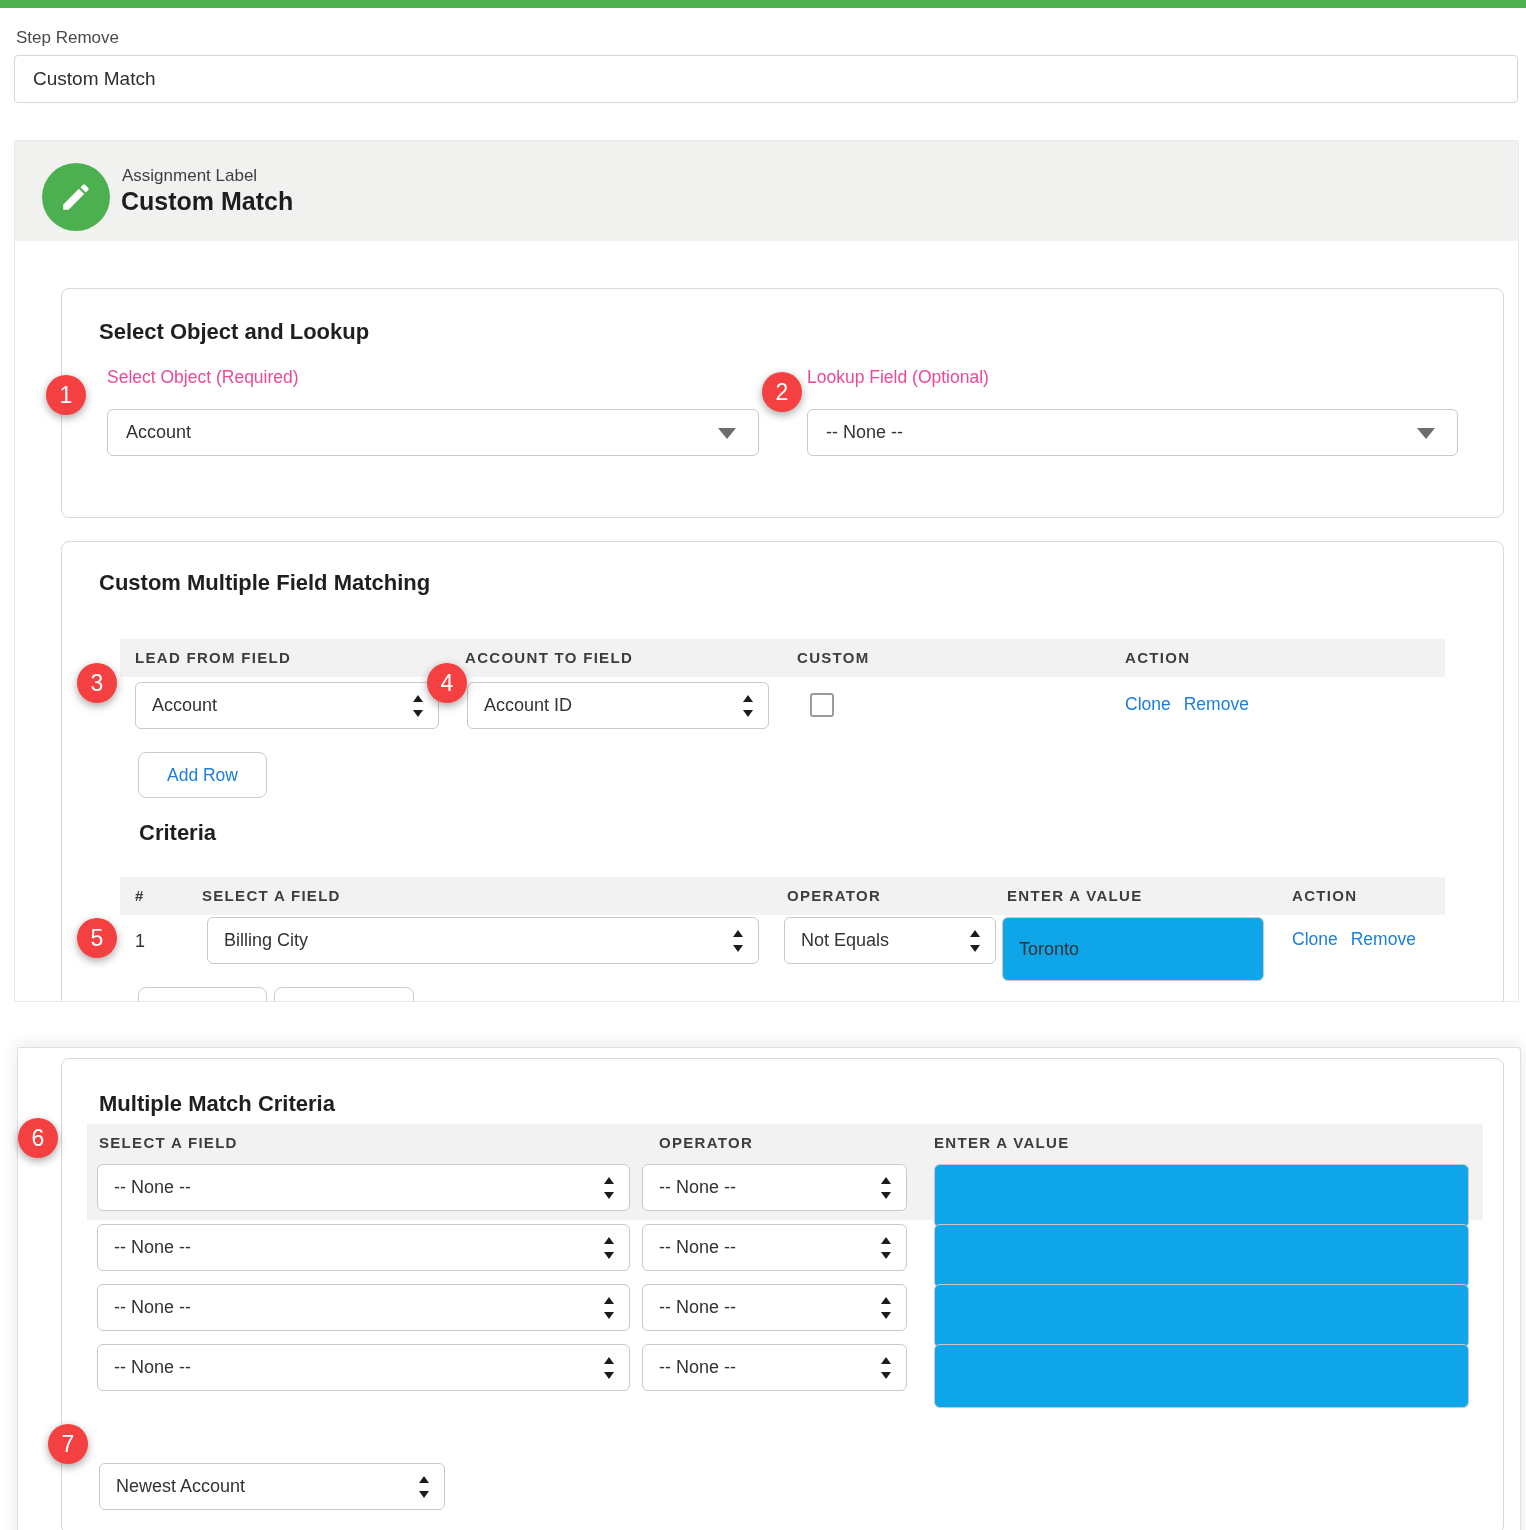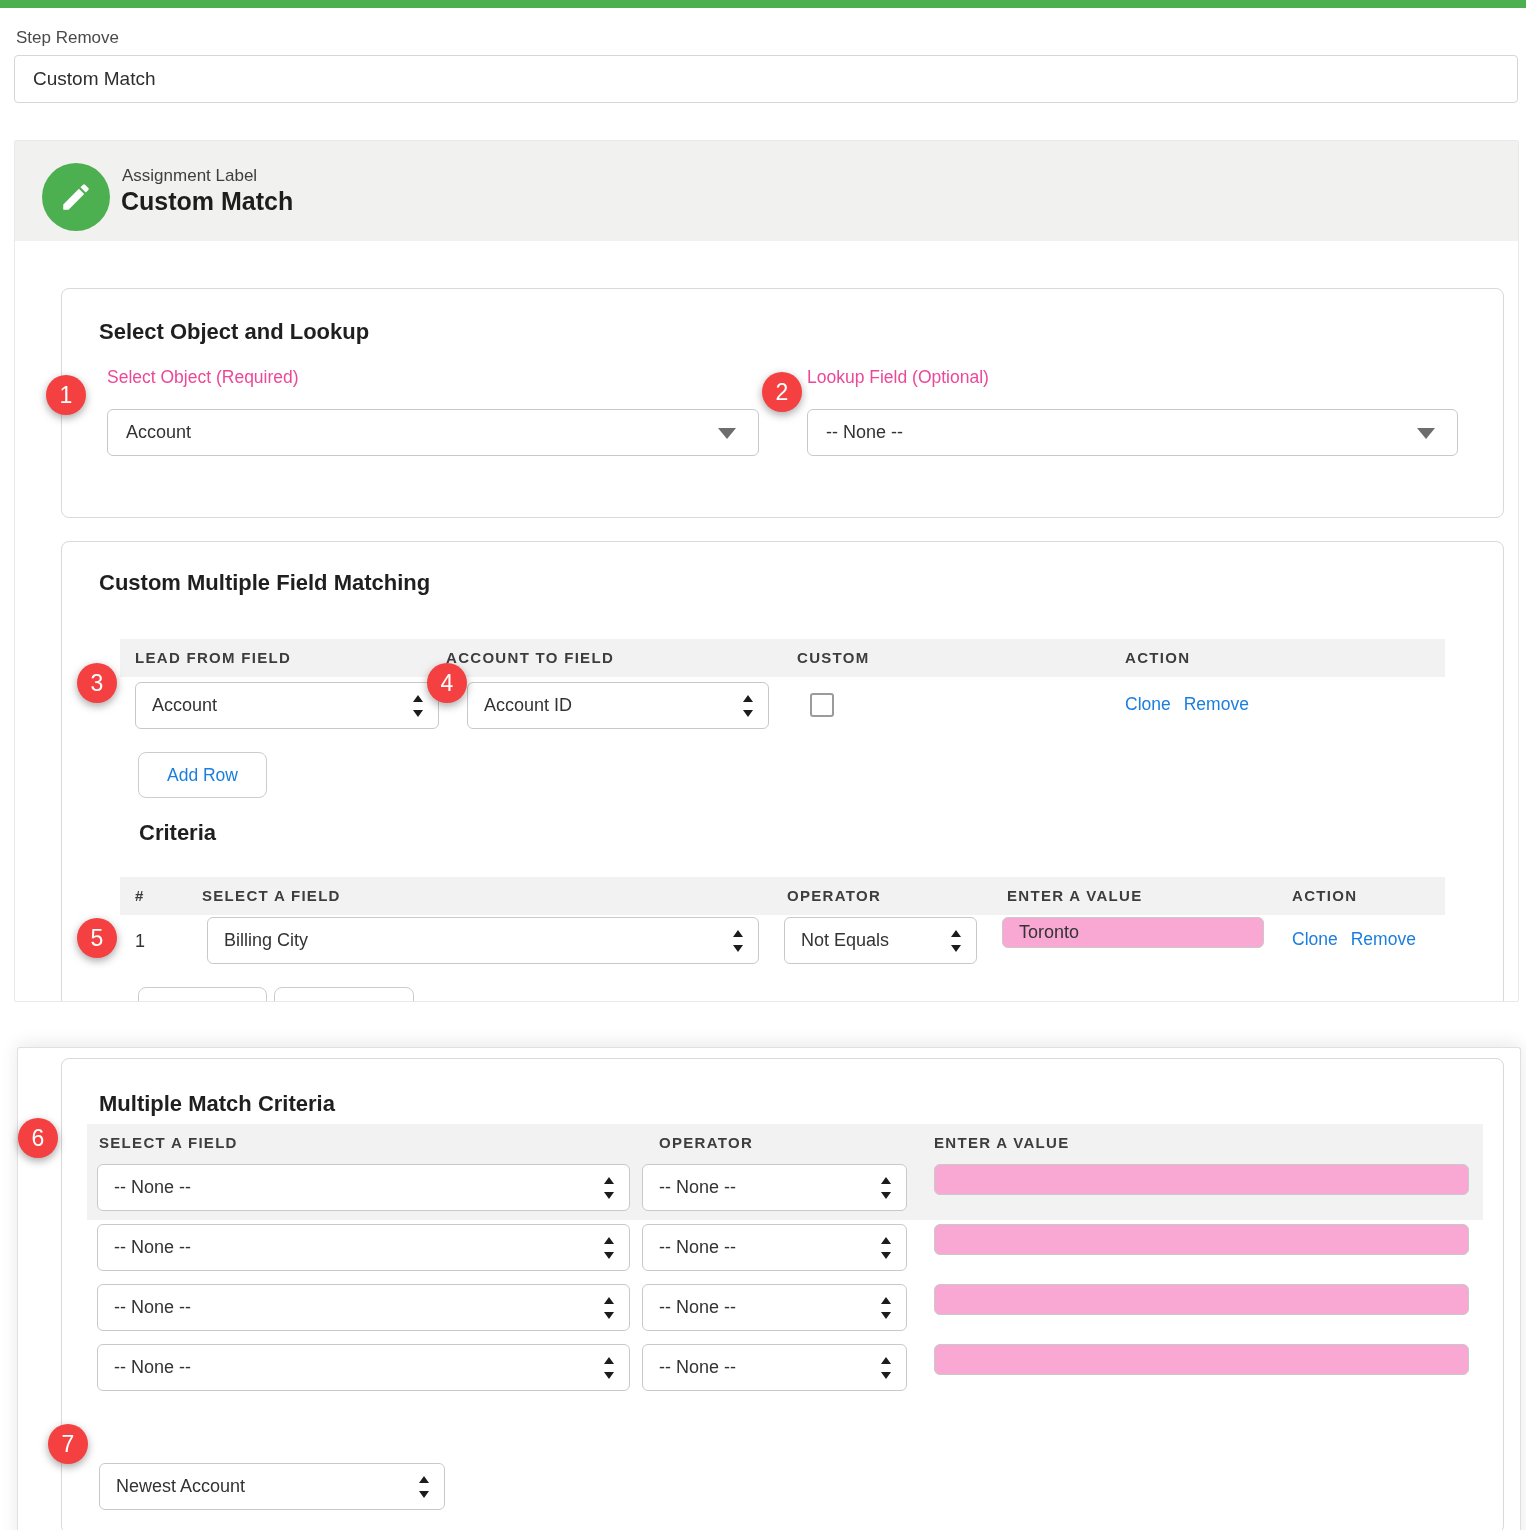--- a/index.html
+++ b/index.html
@@ -37,21 +37,21 @@
     border-left:9px solid transparent; border-right:9px solid transparent; border-top:11px solid #6d6d6d; }
 
   .sel { position:absolute; height:47px; border:1px solid #c9c9c9; border-radius:6px; background:#fff;
     display:flex; align-items:center; padding:0 40px 0 16px; font-size:18px; color:#333; cursor:pointer; }
   .spin { position:absolute; right:15px; top:50%; transform:translateY(-50%);
     display:flex; flex-direction:column; gap:8px; }
   .spin i { display:block; width:0; height:0; border-left:5px solid transparent; border-right:5px solid transparent; }
   .spin .up { border-bottom:7px solid #1c1c1c; }
   .spin .dn { border-top:7px solid #1c1c1c; }
 
-  .tinput { position:absolute; height:31px; border:1px solid #c9c9c9; border-radius:6px; background:#f9a8d4;
+  .tinput { position:absolute; height:64px; border:1px solid #c9c9c9; border-radius:6px; background:#0ea5e9;
     padding:0 16px; font-size:18px; color:#333; font-family:"Liberation Sans", sans-serif; outline:none; }
 
   .thead { position:absolute; background:#f2f2f2; height:38px; }
   .thead span { position:absolute; top:0; line-height:38px; font-size:15px; font-weight:700;
     letter-spacing:1.3px; color:#3d3d3d; white-space:nowrap; }
 
   .links { position:absolute; display:flex; gap:13px; font-size:17.5px; }
   .links a { color:#1B7EDE; text-decoration:none; cursor:pointer; }
 
   .btn { position:absolute; background:#fff; border:1px solid #ccc; border-radius:8px;
@@ -114,21 +114,21 @@
         <span>-- None --</span>
         <i class="caret"></i>
       </div>
     </div>
 
     <div class="card card-b">
       <h2 style="left:37px; top:28px;">Custom Multiple Field Matching</h2>
 
       <div class="thead" style="left:58px; top:97px; width:1325px;">
         <span style="left:15px;">LEAD FROM FIELD</span>
-        <span style="left:326px;">ACCOUNT TO FIELD</span>
+        <span style="left:345px;">ACCOUNT TO FIELD</span>
         <span style="left:677px;">CUSTOM</span>
         <span style="left:1005px;">ACTION</span>
       </div>
 
       <div>
         <div class="sel" style="left:73px; top:140px; width:304px;">
           <span>Account</span>
           <span class="spin">
               <i class="up"></i>
               <i class="dn"></i>
@@ -162,21 +162,21 @@
 
       <div>
         <div class="rownum" style="left:73px; top:389px;">1</div>
         <div class="sel" style="left:145px; top:375px; width:552px;">
           <span>Billing City</span>
           <span class="spin">
               <i class="up"></i>
               <i class="dn"></i>
             </span>
         </div>
-        <div class="sel" style="left:722px; top:375px; width:193px;text-align:right;">
+        <div class="sel" style="left:722px; top:375px; width:212px;text-align:right;">
           <span>Not Equals</span>
           <span class="spin">
               <i class="up"></i>
               <i class="dn"></i>
             </span>
         </div>
         <input class="tinput" style="left: 940px; top: 375px; width: 262px;" value="Toronto">
         <div class="links" style="left:1230px; top:387px;">
           <a>Clone</a>
           <a>Remove</a>

